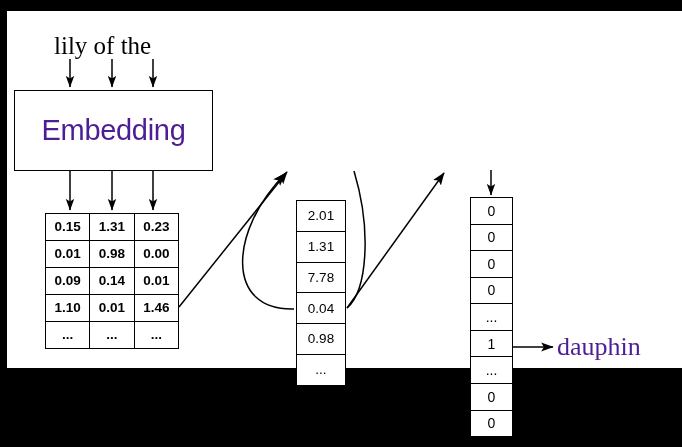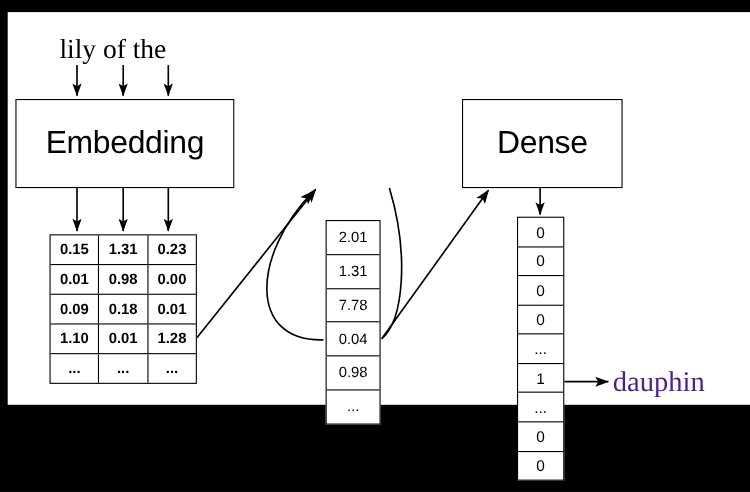--- a/index.html
+++ b/index.html
@@ -30,21 +30,21 @@
     border: 1.6px solid #000000;
     background: #ffffff;
     display: flex;
     align-items: center;
     justify-content: center;
   }
   .layer-label {
     font-family: "Liberation Sans", sans-serif;
     font-size: 29px;
     font-weight: 400;
-    color: #000000;
+    color: #4c1d95;
     letter-spacing: -0.3px;
     line-height: 1;
   }
   .input-words {
     position: absolute;
     font-family: "Liberation Serif", serif;
     font-size: 25px;
     color: #000000;
     white-space: nowrap;
     line-height: 1;
@@ -153,44 +153,41 @@
       <line x1="506" y1="336" x2="546" y2="336" stroke="#000000" stroke-width="1.6" marker-end="url(#ah)"></line>
     </svg>
 
     <div class="input-words" style="left:47px; top:22px;">lily of the</div>
 
     <div class="layer-box" style="left:7px; top:79px; width:199px; height:81px;">
       <span class="layer-label">Embedding</span>
     </div>
 
 
-    <div class="layer-box" style="left:413px; top:79px; width:146px; height:81px;">
-      <span class="layer-label">Dense</span>
-    </div>
 
     <div class="grid" id="embedding-matrix" style="left:38px; top:202px; width:134px; height:136px;">
         <div class="grid-row">
           <div class="grid-cell">0.15</div>
           <div class="grid-cell">1.31</div>
           <div class="grid-cell">0.23</div>
         </div>
         <div class="grid-row">
           <div class="grid-cell">0.01</div>
           <div class="grid-cell">0.98</div>
           <div class="grid-cell">0.00</div>
         </div>
         <div class="grid-row">
           <div class="grid-cell">0.09</div>
-          <div class="grid-cell">0.18</div>
+          <div class="grid-cell">0.14</div>
           <div class="grid-cell">0.01</div>
         </div>
         <div class="grid-row">
           <div class="grid-cell">1.10</div>
           <div class="grid-cell">0.01</div>
-          <div class="grid-cell">1.28</div>
+          <div class="grid-cell">1.46</div>
         </div>
         <div class="grid-row">
           <div class="grid-cell">...</div>
           <div class="grid-cell">...</div>
           <div class="grid-cell">...</div>
         </div>
       </div>
 
     <div class="vec" id="gru-vector" style="left:289px; top:189px; width:50px; height:186px;">
         <div class="vec-cell">2.01</div>

